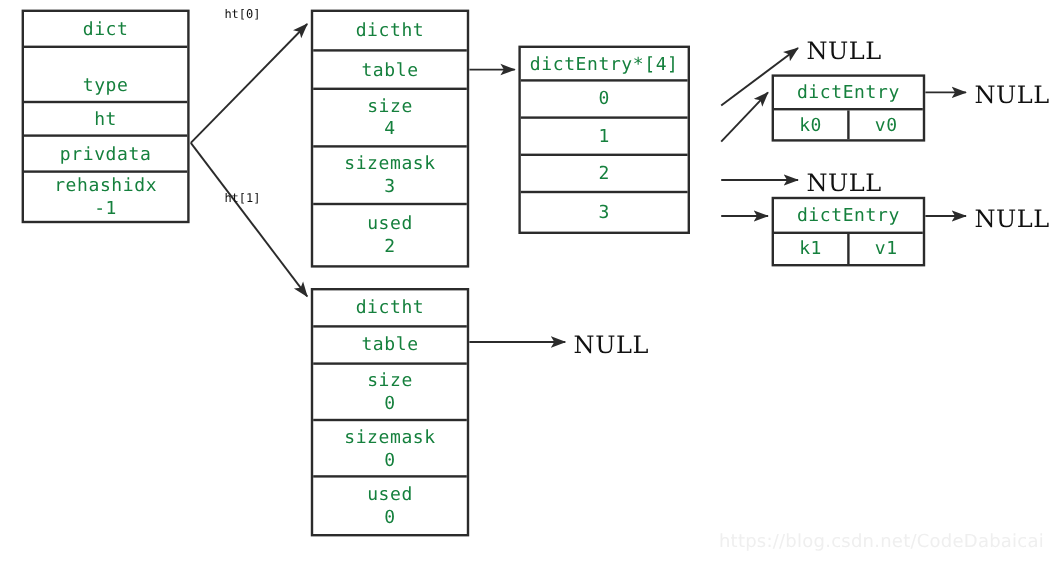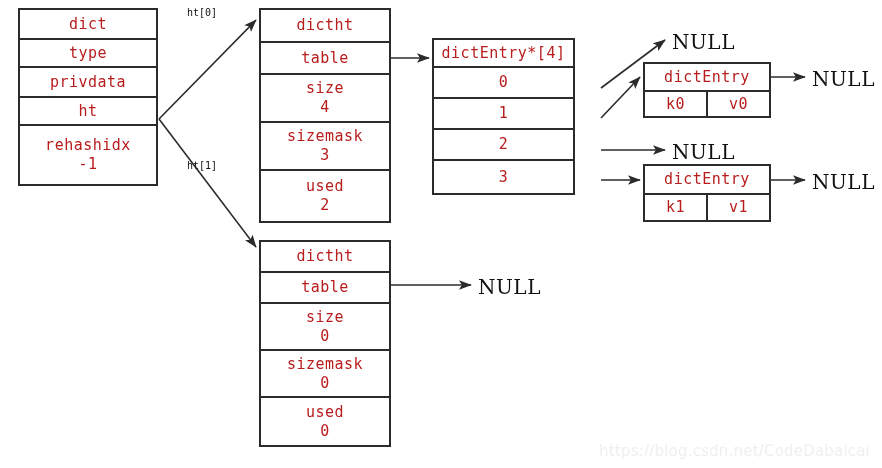--- a/index.html
+++ b/index.html
@@ -26,21 +26,21 @@
     flex-direction: column;
   }
   .row {
     border-bottom: 2px solid #2b2b2b;
     box-sizing: border-box;
     display: flex;
     flex-direction: column;
     align-items: center;
     justify-content: center;
     font-size: 15px;
-    color: #b91c1c;
+    color: #15803d;
     letter-spacing: 0.5px;
     line-height: 1.25;
     white-space: nowrap;
     text-align: center;
   }
   .row:last-child { border-bottom: none; }
   .row .val { display: block; }
 
   
   .row.split {
@@ -127,28 +127,28 @@
 
     <line x1="771" y1="77" x2="805" y2="77" stroke="#2b2b2b" stroke-width="1.6" marker-end="url(#ah)"></line>
 
     <line x1="771" y1="180" x2="805" y2="180" stroke="#2b2b2b" stroke-width="1.6" marker-end="url(#ah)"></line>
   </svg>
 
   <div class="box" style="left:18px; top:8px; width:140px; height:178px;">
     <div class="row" style="height:30px;">
       <span>dict</span>
     </div>
+    <div class="row" style="height:28px;margin-top:18px;">
+      <span>type</span>
+    </div>
     <div class="row" style="height:28px;">
-      <span>type</span>
+      <span>ht</span>
     </div>
     <div class="row" style="height:30px;">
       <span>privdata</span>
-    </div>
-    <div class="row" style="height:28px;">
-      <span>ht</span>
     </div>
     <div class="row" style="flex:1;">
       <span>rehashidx</span>
       <span class="val">-1</span>
     </div>
   </div>
 
   <div class="edge-label" style="left:187px; top:7px;">ht[0]</div>
   <div class="edge-label" style="left:187px; top:128px;margin-top:32px;">ht[1]</div>
 

